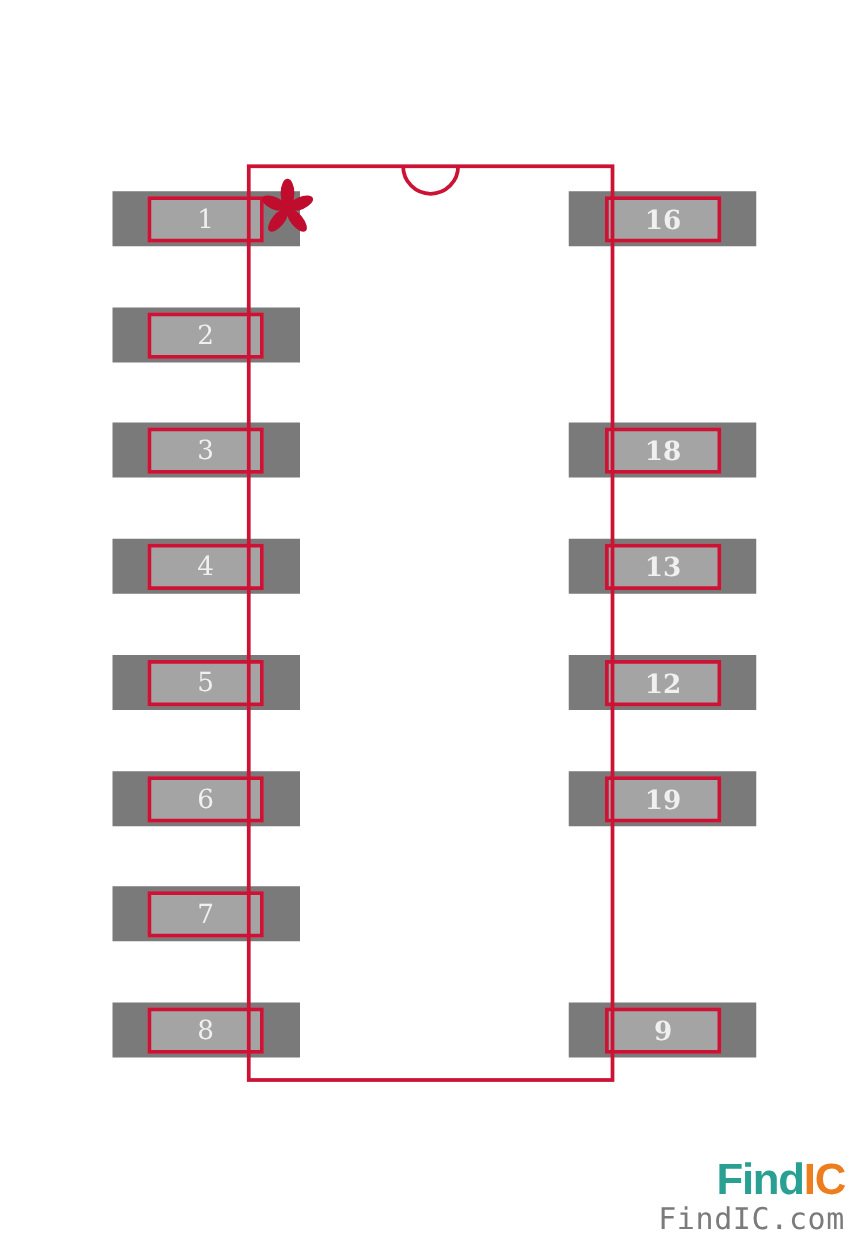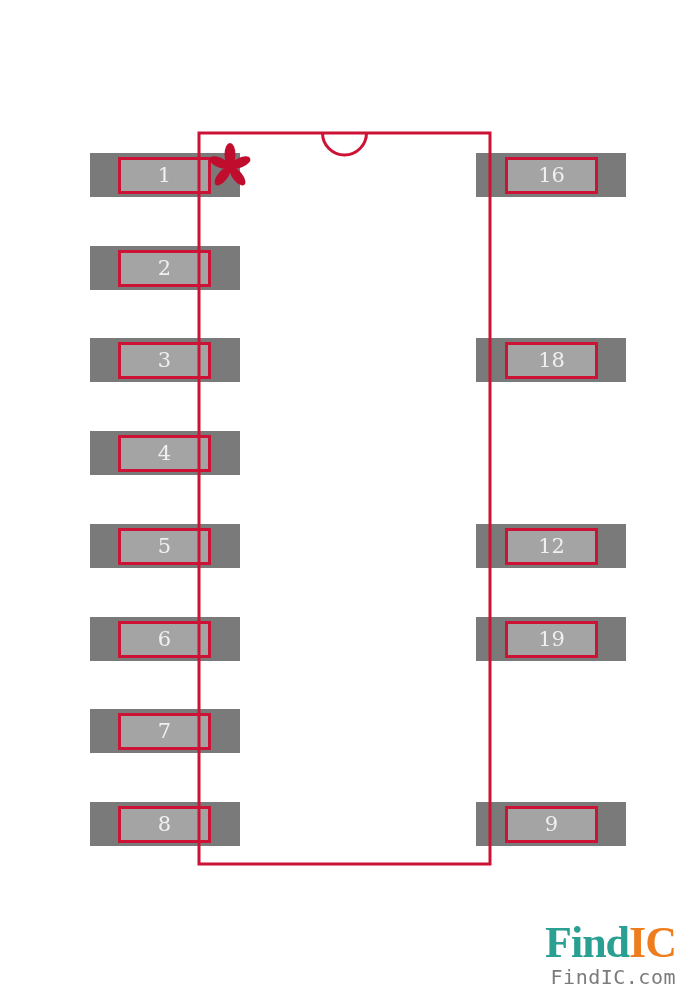--- a/index.html
+++ b/index.html
@@ -11,21 +11,21 @@
     font-family:"DejaVu Sans","Liberation Sans",sans-serif;
   }
   
   .pad{
     position:absolute;
     width:150px;height:44px;
     background:#7a7a7a;
     display:flex;align-items:center;
   }
   .pad.left{left:90px;}
-  .pad.right{left:476px;}
+  .pad.right{left:455px;font-weight:bold;}
   .row1{top:153px;} .row2{top:246px;} .row3{top:338px;} .row4{top:431px;}
   .row5{top:524px;} .row6{top:617px;} .row7{top:709px;} .row8{top:802px;}
   .pad-inner{
     box-sizing:border-box;
     width:93px;height:37px;
     margin-left:28px;
     background:#a4a4a4;
     border:3px solid #cd1335;
     display:flex;align-items:center;justify-content:center;
   }
@@ -45,32 +45,32 @@
   }
   
   .branding{
     position:absolute;
     right:14px;bottom:13px;
     text-align:right;
     z-index:6;
     line-height:1;
   }
   .logo{
-    font-family:Liberation Serif, serif;
+    font-family:Liberation Sans, sans-serif;
     font-weight:bold;
-    font-size:44px;
+    font-size:35px;
     letter-spacing:-1px;
     line-height:1;
     white-space:nowrap;
   }
   .logo .part1{color:#2aa093;}
   .logo .part2{color:#ee7d1d;}
   .site{
     font-family:"DejaVu Sans Mono","Liberation Mono",monospace;
-    font-size:20px;
+    font-size:24px;
     color:#7b7b7b;
     margin-top:2px;
     letter-spacing:0.5px;
     white-space:nowrap;
   }
 </style>
 </head>
 <body>
 
 <div class="canvas">
@@ -119,20 +119,25 @@
   <div class="pad right row1">
     <div class="pad-inner">
       <span class="pin-num">16</span>
     </div>
   </div>
   <div class="pad right row3">
     <div class="pad-inner">
       <span class="pin-num">18</span>
     </div>
   </div>
+  <div class="pad right row4">
+    <div class="pad-inner">
+      <span class="pin-num">13</span>
+    </div>
+  </div>
   <div class="pad right row5">
     <div class="pad-inner">
       <span class="pin-num">12</span>
     </div>
   </div>
   <div class="pad right row6">
     <div class="pad-inner">
       <span class="pin-num">19</span>
     </div>
   </div>

